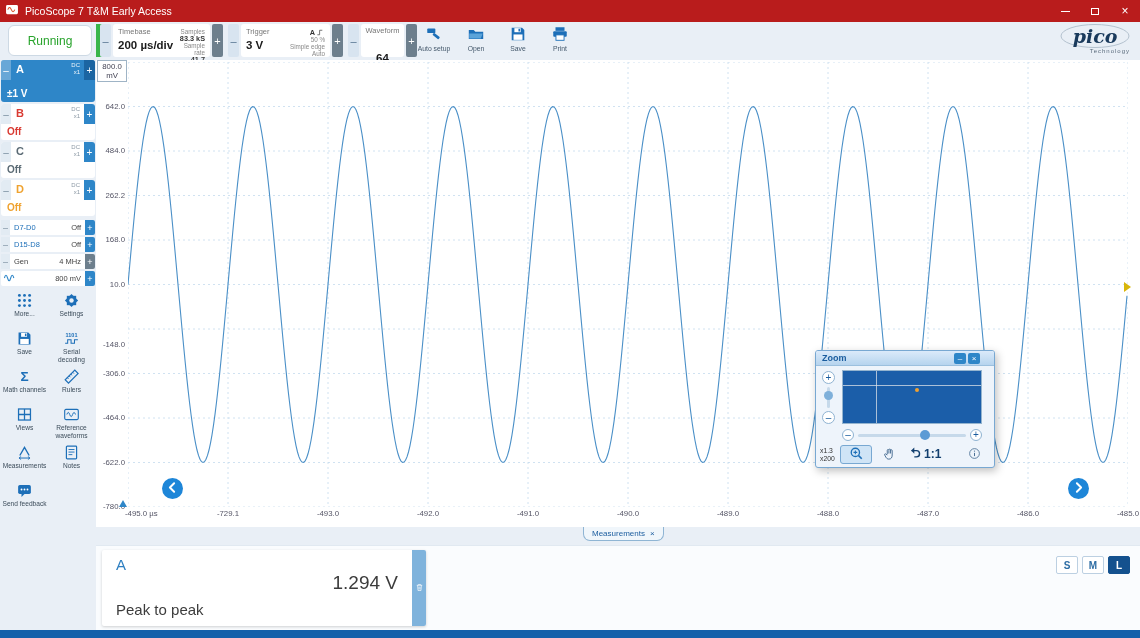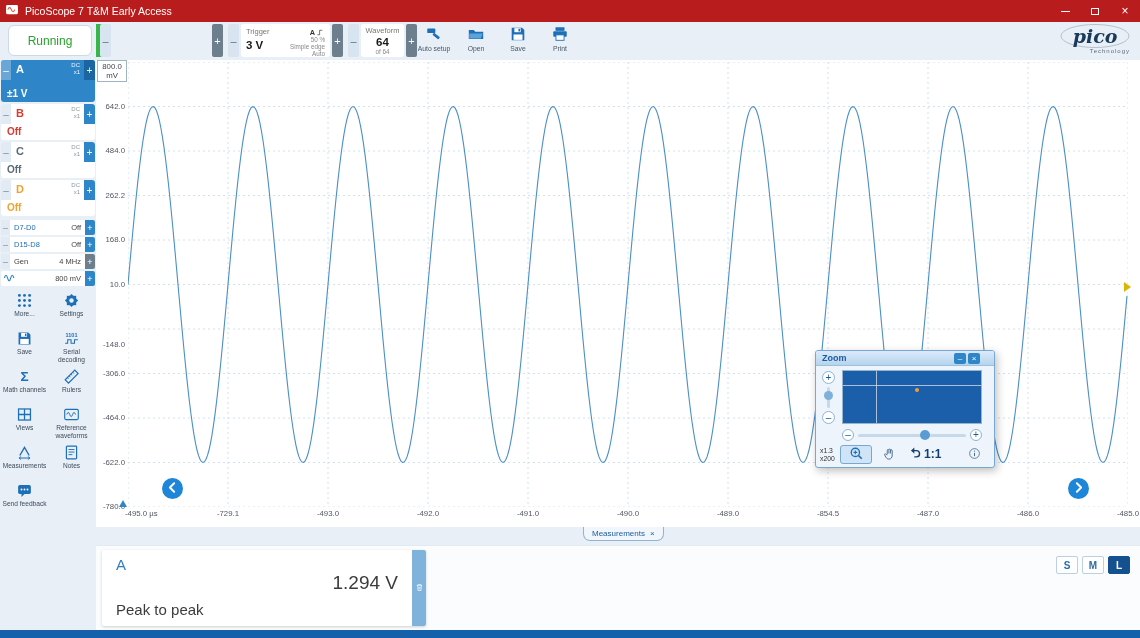--- a/index.html
+++ b/index.html
@@ -19,21 +19,21 @@
   .tbar{position:absolute;top:24px;width:11px;height:33px;background:#d8e4f0;color:#53718e;font-size:11px;border-radius:2px}
   .tbar.dark{background:#6d7f8d;color:#fff}
   .panel{position:absolute;top:24px;height:33px;background:#fff;border-radius:3px;display:flex;padding:3px 5px}
   .p-label{font-size:7.5px;color:#777}
   .p-value{font-size:11.5px;font-weight:bold;color:#1a1a1a;margin-top:3px;white-space:nowrap}
   .p-right{margin-left:auto;text-align:right;line-height:7px;padding-top:1px}
   .p-tiny{font-size:6.3px;color:#888}
   .p-tinyb{font-size:7.3px;font-weight:bold;color:#333}
   .p-src{display:flex;justify-content:flex-end;align-items:center;gap:1px;height:8px}
   .panel.center{flex-direction:column;align-items:center;padding:2px;text-align:center}
-  .panel.center .p-value{margin-top:1px}
+  .panel.center .p-value{margin-top:17px}
   #toolbar-actions{position:absolute;left:414px;top:23px;display:flex;gap:2px}
   .action{width:40px;display:flex;flex-direction:column;align-items:center;padding-top:2px}
   .action-label{font-size:6.8px;color:#44586b;margin-top:2px;white-space:nowrap}
   #logo{position:absolute;left:1056px;top:23px}
   
   #sidebar{position:absolute;left:0;top:60px;width:96px;bottom:8px;background:#e9eff6}
   .ch-card{position:absolute;left:1px;width:94px;background:#fff;border-radius:3px}
   .ch-letter{position:absolute;left:15px;top:3px;font-size:11px;font-weight:bold}
   .ch-coup{position:absolute;right:15px;top:2px;font-size:6px;color:#8a97a3}
   .ch-probe{position:absolute;right:15px;top:9px;font-size:6px;color:#8a97a3}
@@ -118,20 +118,32 @@
           <span class="max-glyph"></span>
         </div>
       <div class="winbtn">×</div>
     </div>
   </div>
 
   <div class="running-btn">Running</div>
   <div class="run-indicator"></div>
 
   <div class="tbar mini-btn" style="left:100px">–</div>
+  <div class="panel" style="left:113px;width:97px">
+    <div>
+      <div class="p-label">Timebase</div>
+      <div class="p-value">200 µs/div</div>
+    </div>
+    <div class="p-right">
+      <div class="p-tiny">Samples</div>
+      <div class="p-tinyb">83.3 kS</div>
+      <div class="p-tiny">Sample rate</div>
+      <div class="p-tinyb">41.7 MS/s</div>
+    </div>
+  </div>
   <div class="tbar mini-btn dark" style="left:212px">+</div>
 
   <div class="tbar mini-btn" style="left:228px">–</div>
   <div class="panel" style="left:241px;width:89px">
     <div>
       <div class="p-label">Trigger</div>
       <div class="p-value">3 V</div>
     </div>
     <div class="p-right">
       <div class="p-src">
@@ -398,21 +410,21 @@
         <div class="ylab" style="top:442px">-780.0</div>
       </div>
     <div id="x-labels">
         <div class="xlab first" style="left:29px">-495.0 µs</div>
         <div class="xlab" style="left:110px">-729.1</div>
         <div class="xlab" style="left:210px">-493.0</div>
         <div class="xlab" style="left:310px">-492.0</div>
         <div class="xlab" style="left:410px">-491.0</div>
         <div class="xlab" style="left:510px">-490.0</div>
         <div class="xlab" style="left:610px">-489.0</div>
-        <div class="xlab" style="left:710px">-854.5</div>
+        <div class="xlab" style="left:710px">-488.0</div>
         <div class="xlab" style="left:810px">-487.0</div>
         <div class="xlab" style="left:910px">-486.0</div>
         <div class="xlab" style="left:1010px">-485.0</div>
       </div>
     <div class="ymark"></div>
     <div class="tmark"></div>
     <div class="nav-circle" style="left:66px;top:418px">
         <span><svg width="13" height="13" viewBox="0 0 20 20" xmlns="http://www.w3.org/2000/svg">
             <path d="M12.5 3.5 L6 10 l6.5 6.5" fill="none" stroke="#fff" stroke-width="3" stroke-linecap="round" stroke-linejoin="round"></path>
           </svg></span>

